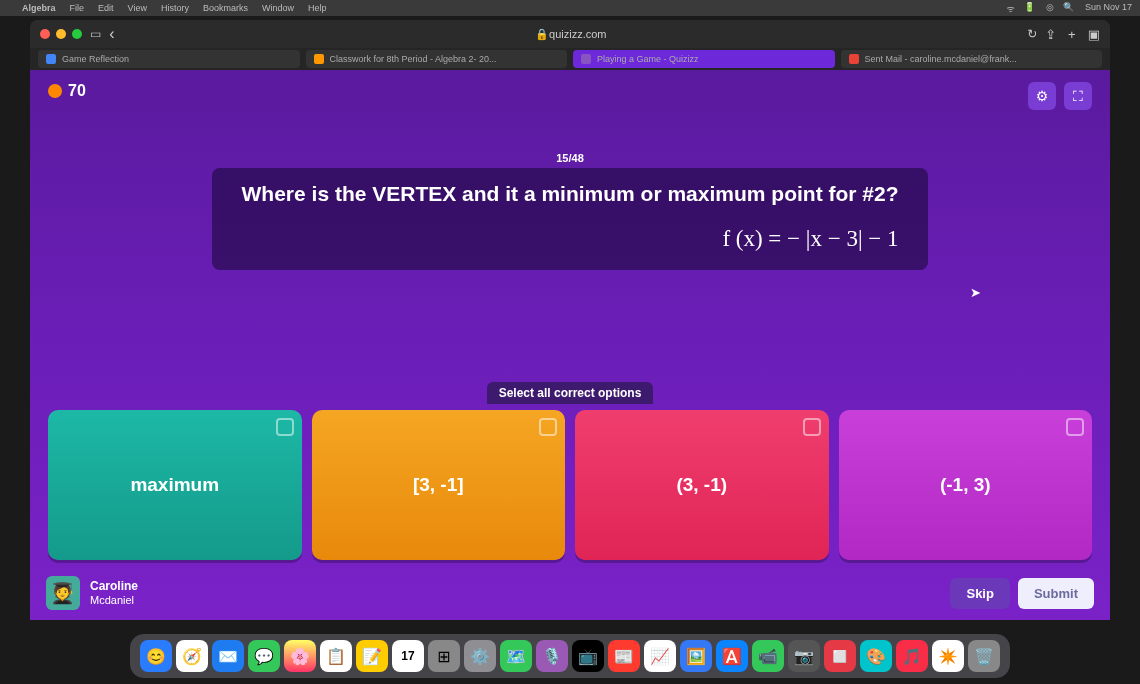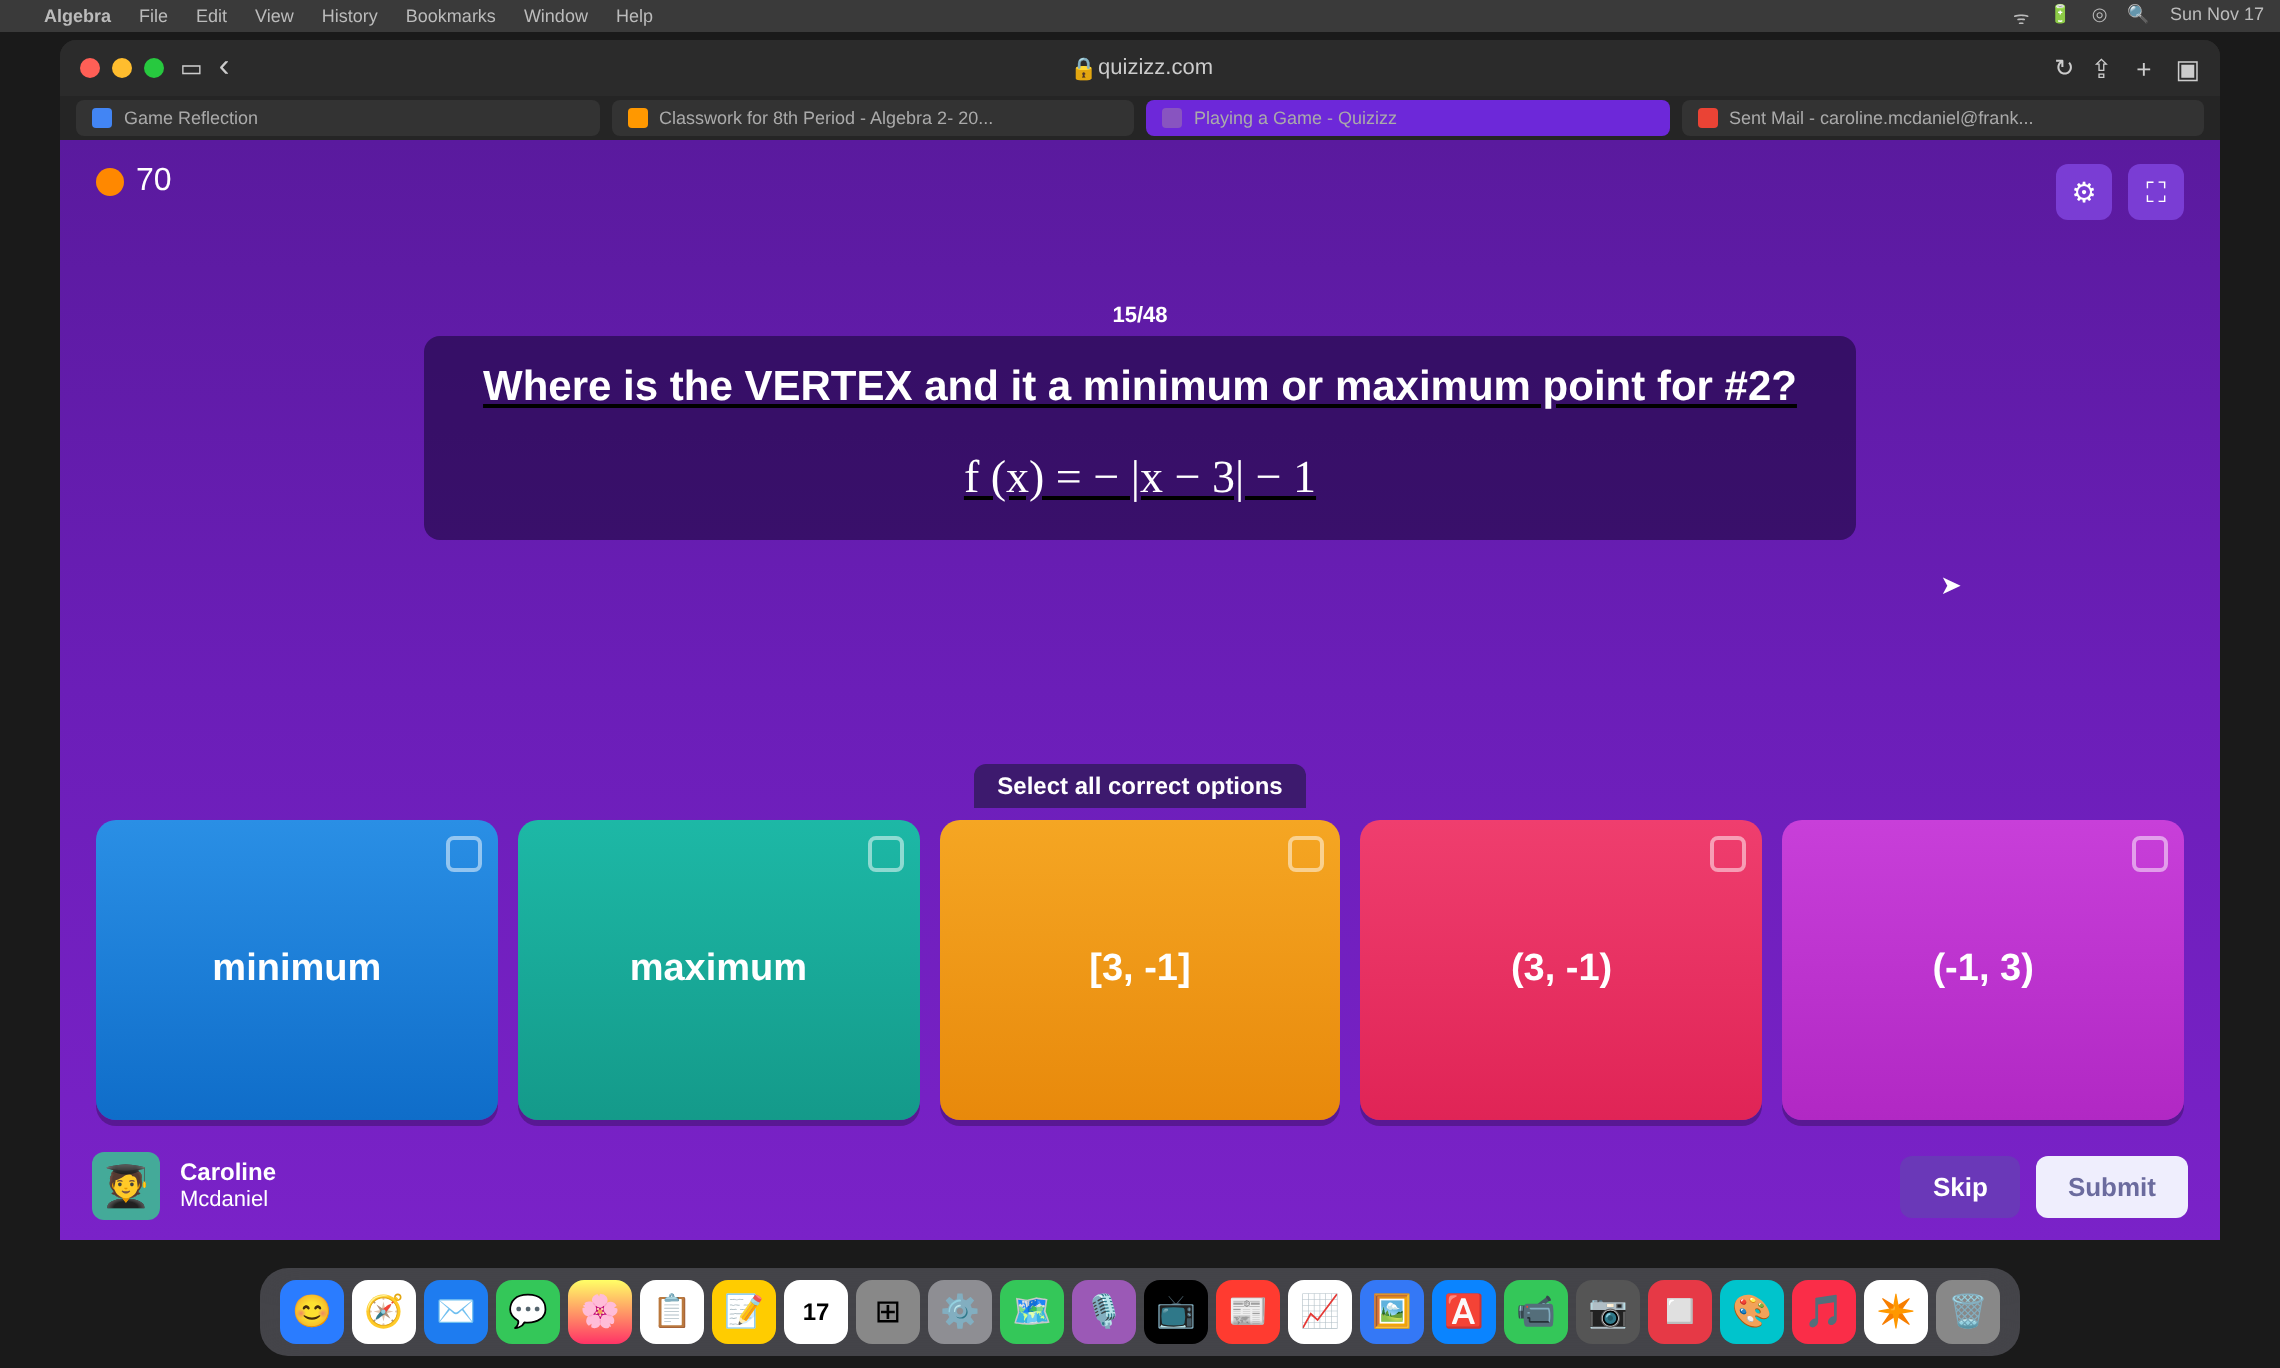--- a/index.html
+++ b/index.html
@@ -105,21 +105,21 @@
   display: flex;
   justify-content: space-between;
   align-items: flex-start;
   padding: 12px 18px;
 }
 .streak {
   display: flex;
   align-items: center;
   gap: 6px;
   color: #fff;
-  font-weight: 400;
+  font-weight: 700;
   font-size: 16px;
 }
 .streak-dot { width: 14px; height: 14px; border-radius: 50%; background: #ff8800; }
 .quiz-controls { display: flex; gap: 8px; }
 .ctrl-btn {
   width: 28px; height: 28px;
   background: #7a3dd4;
   border-radius: 6px;
   display: flex; align-items: center; justify-content: center;
   color: #fff; font-size: 14px;
@@ -136,22 +136,21 @@
   color: #fff;
   font-size: 11px;
   font-weight: 600;
   margin-bottom: 4px;
 }
 .question-box {
   background: rgba(20, 5, 50, 0.55);
   border-radius: 8px;
   padding: 14px 30px 18px 30px;
   max-width: 760px;
-  text-align: center;
-  text-decoration: underline;
+  text-align: right;
 }
 .question-text {
   color: #fff;
   font-size: 21px;
   font-weight: 600;
 }
 .equation {
   color: #fff;
   font-size: 23px;
   font-weight: 500;
@@ -340,24 +339,20 @@
       <div class="progress">15/48</div>
       <div class="question-box">
         <div class="question-text">Where is the VERTEX and it a minimum or maximum point for #2?</div>
         <div class="equation">f (x) = − |x − 3| − 1</div>
       </div>
     </div>
 
     <div class="hint">Select all correct options</div>
 
     <div class="options">
-      <div class="opt blue">
-        <div class="check"></div>
-        <span>minimum</span>
-      </div>
       <div class="opt teal">
         <div class="check"></div>
         <span>maximum</span>
       </div>
       <div class="opt orange">
         <div class="check"></div>
         <span>[3, -1]</span>
       </div>
       <div class="opt red">
         <div class="check"></div>

